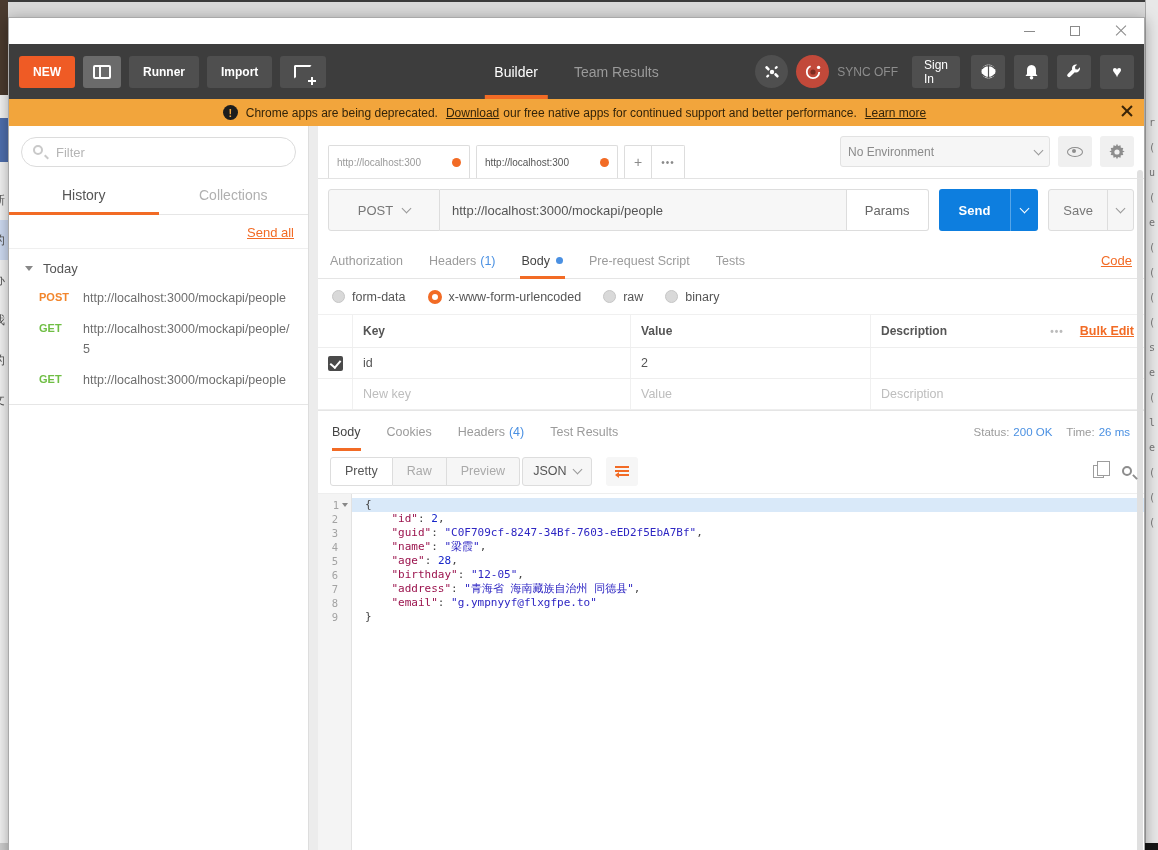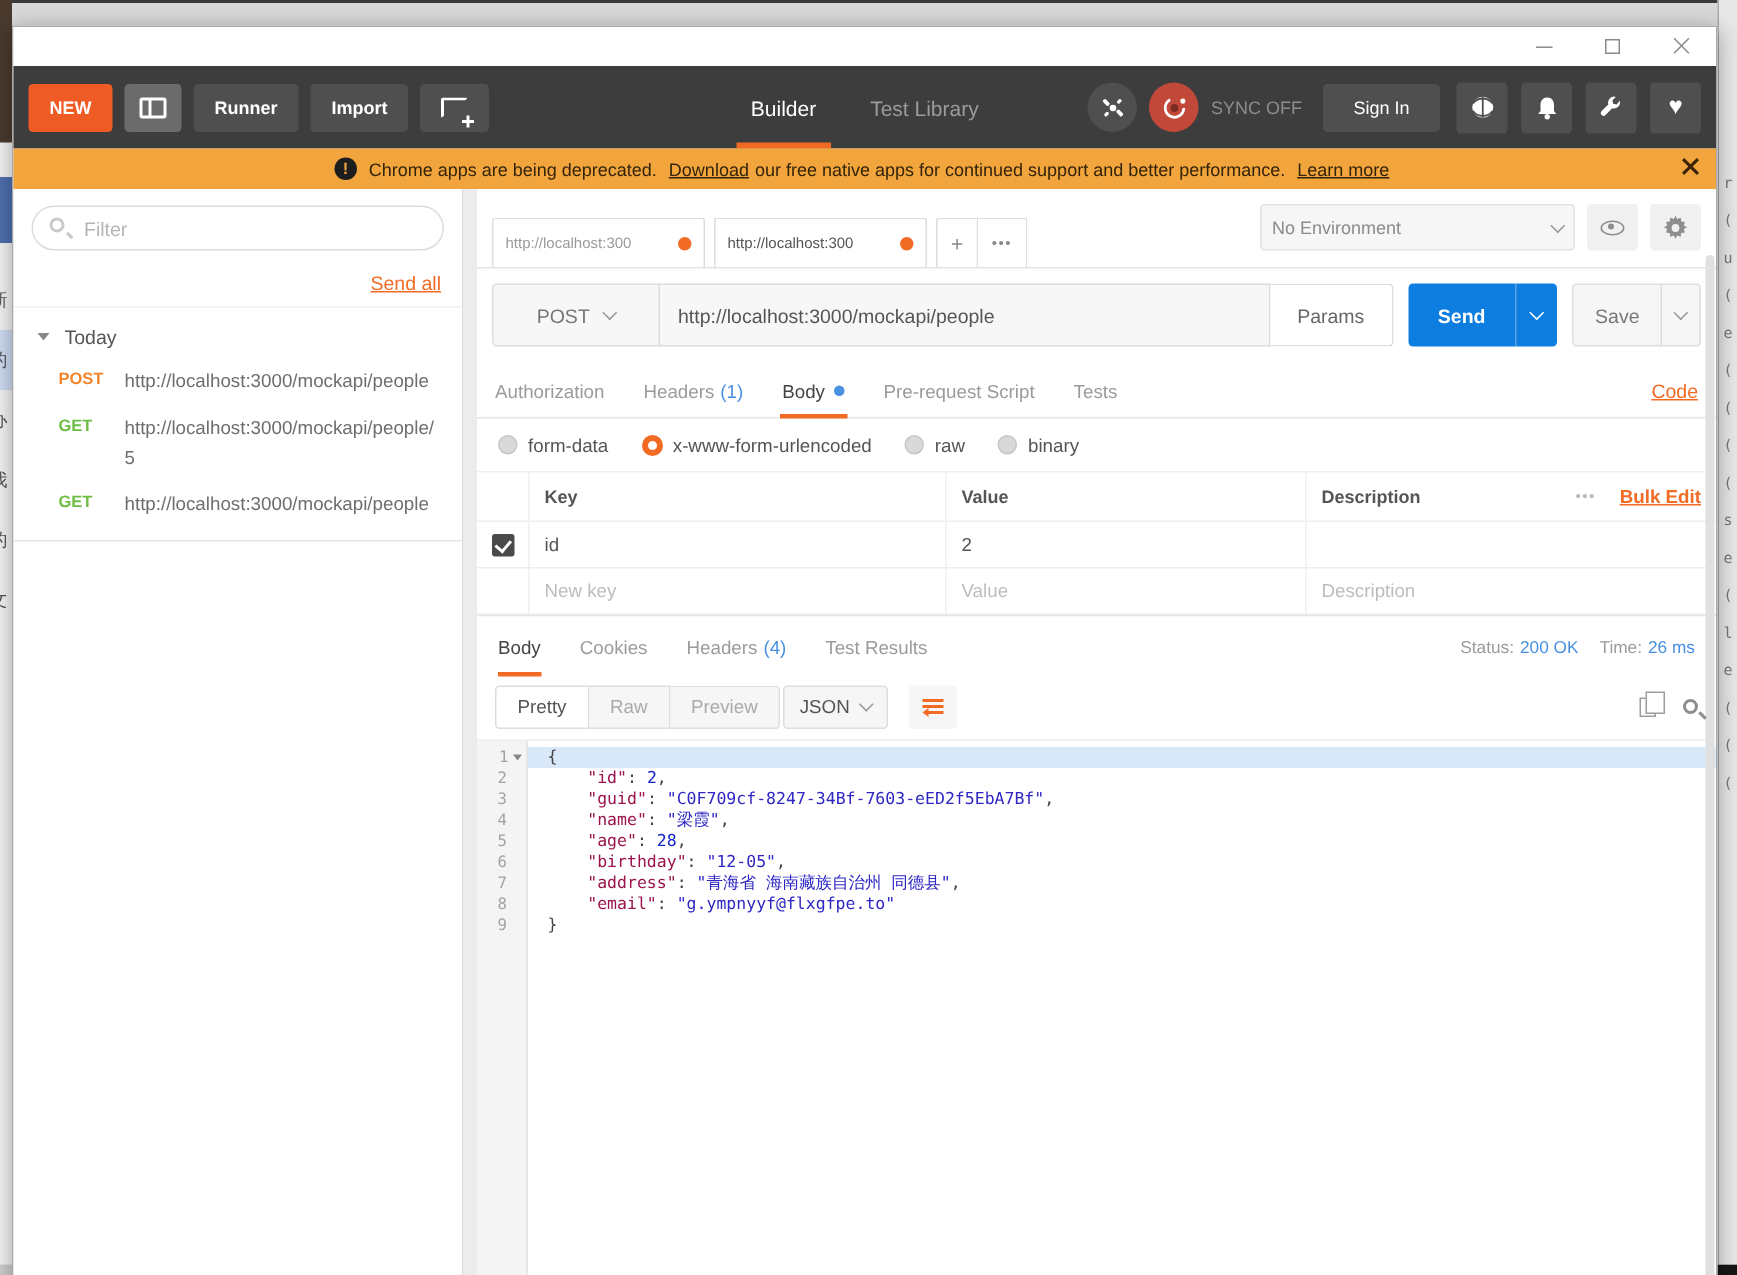--- a/index.html
+++ b/index.html
@@ -52,21 +52,21 @@
   .ic-capture::after { content:""; position:absolute; right:-3px; bottom:-8px; width:2px; height:8px; background:#fff; }
   .app-tabs { position:absolute; left:50%; transform:translateX(-50%); top:0; height:55px; display:flex; align-items:center; }
   .app-tab { font-size:14px; color:#9a9a9a; padding:0 18px; height:55px; display:flex; align-items:center; position:relative; }
   .app-tab.active { color:#fff; }
   .app-tab.active::after { content:""; position:absolute; left:8px; right:8px; bottom:0; height:4px; background:#f26b25; }
   .appbar-right { margin-left:auto; display:flex; align-items:center; }
   .circbtn { width:33px; height:33px; border-radius:50%; background:#4f4f4f; display:flex; align-items:center; justify-content:center; margin-left:8px; }
   .circbtn.sync { background:#c2493a; }
   .synctext { color:#8d8d8d; font-size:12px; margin:0 14px 0 8px; }
   .sqbtn { width:34px; height:34px; border-radius:3px; background:#4f4f4f; display:flex; align-items:center; justify-content:center; margin-left:9px; color:#fff; }
-  .btn-signin { width:78px; font-weight:normal; font-size:12px; }
+  .btn-signin { width:48px; font-weight:normal; font-size:12px; }
   .heart-glyph { font-size:16px; line-height:1; }
 
   
   .banner { height:27px; background:#f2a53c; display:flex; align-items:center; justify-content:center; font-size:12px; color:#33240a; position:relative; }
   .warn-ic { width:15px; height:15px; border-radius:50%; background:#1d1d1d; color:#f2a53c; font-weight:bold; font-size:11px;
     display:flex; align-items:center; justify-content:center; margin-right:8px; }
   .banner a { color:#33240a; text-decoration:underline; margin:0 4px; }
   .banner .plain { margin:0 4px 0 0; }
   .banner-close { position:absolute; right:10px; top:5px; width:14px; height:14px; }
   .banner-close::before,.banner-close::after { content:""; position:absolute; left:0; top:6px; width:14px; height:2px; background:#3a2408; }
@@ -276,21 +276,21 @@
         <span class="ic-panel"></span>
       </div>
     <div class="hbtn">Runner</div>
     <div class="hbtn">Import</div>
     <div class="hbtn btn-capture">
         <span class="ic-capture"></span>
       </div>
 
     <div class="app-tabs">
       <div class="app-tab active">Builder</div>
-      <div class="app-tab">Test Library</div>
+      <div class="app-tab">Team Results</div>
     </div>
 
     <div class="appbar-right">
       <div class="circbtn">
         <svg width="16" height="16" viewBox="0 0 16 16">
           <circle cx="8" cy="8" r="2.2" fill="#fff"></circle>
           <rect x="1" y="3" width="5" height="2.6" rx="1" fill="#fff" transform="rotate(45 3.5 4.3)"></rect>
           <rect x="10" y="10" width="5" height="2.6" rx="1" fill="#fff" transform="rotate(45 12.5 11.3)"></rect>
           <rect x="10.5" y="2.5" width="3.4" height="2.2" rx="1" fill="#fff" transform="rotate(-45 12.2 3.6)"></rect>
           <rect x="2" y="11" width="3.4" height="2.2" rx="1" fill="#fff" transform="rotate(-45 3.7 12.1)"></rect>
@@ -337,20 +337,24 @@
     <a href="#">Learn more</a>
     <span class="banner-close"></span>
   </div>
 
   <div class="content">
 
     <aside class="sidebar">
       <div class="filter-wrap">
         <span class="search-ic"></span>
         <input class="filter-input" placeholder="Filter" style="">
+      </div>
+      <div class="side-tabs">
+        <div class="side-tab active">History</div>
+        <div class="side-tab">Collections</div>
       </div>
       <div class="clear-row">
         <a href="#" class="clear-link">Send all</a>
       </div>
       <div class="today-row">
         <span class="caret-down"></span>
         <span>Today</span>
       </div>
       <div class="hist-list">
 

